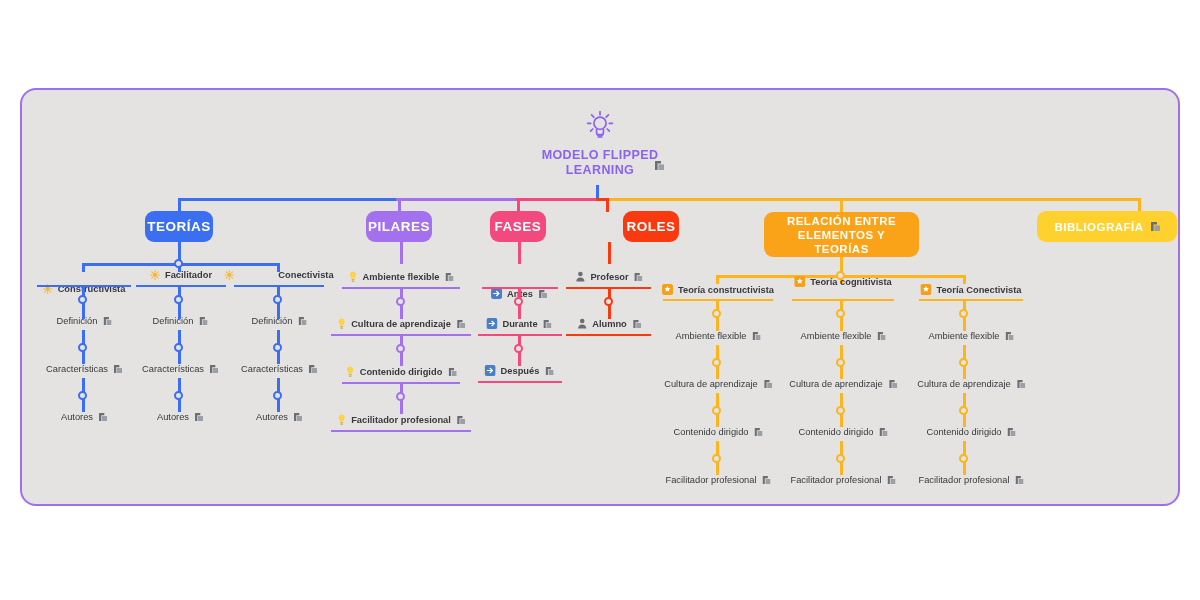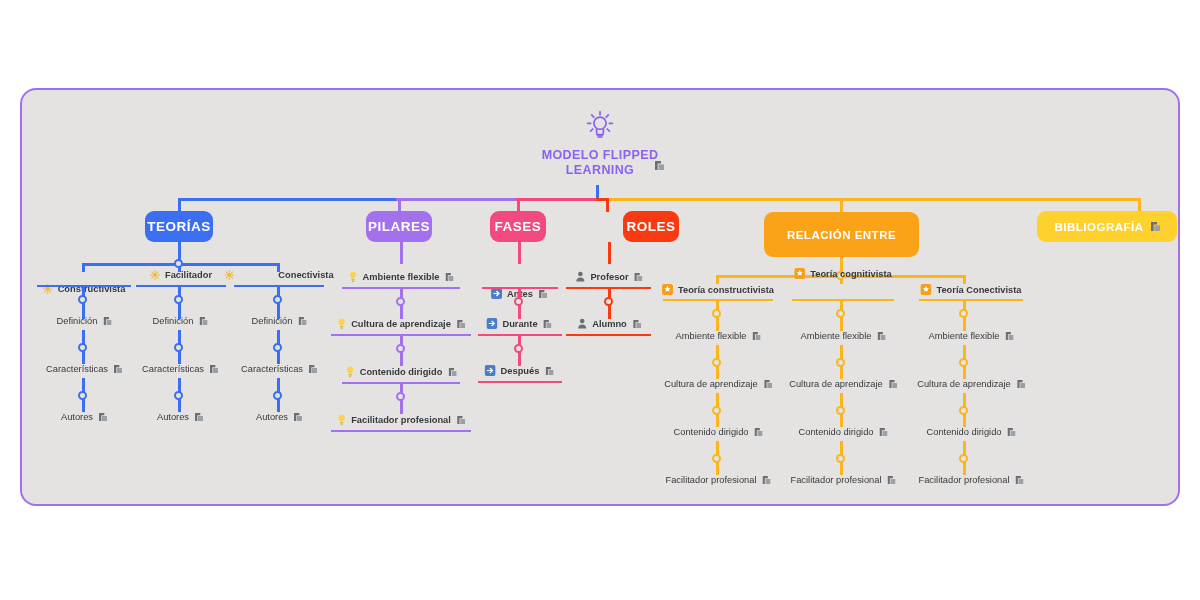--- a/index.html
+++ b/index.html
@@ -85,20 +85,21 @@
   <div class="pill" style="left:490px;top:211px;width:56px;height:31px;background:#f2497e;">
     <span class="lbl">FASES</span>
   </div>
 
   <div class="pill" style="left:579px;top:211px;width:56px;height:31px;background:#f93a10;margin-left:44px;">
     <span class="lbl">ROLES</span>
   </div>
 
   <div class="pill two" style="left:764px;top:212px;width:155px;height:45px;background:#fba318;flex-direction:column;justify-content:center;">
     <span class="lbl">RELACIÓN ENTRE</span>
+    <span class="lbl">ELEMENTOS Y TEORÍAS</span>
   </div>
 
   <div class="pill" style="left:1037px;top:211px;width:140px;height:31px;background:#ffd12e;font-size:11.5px;">
     <span class="lbl">BIBLIOGRAFÍA</span>
     <span style="margin-left:7px;display:inline-flex;">
       <svg width="9" height="9" viewBox="0 0 9 9">
           <path d="M0 0h6v2.6H2.6V9H0z" fill="#6b6f75"></path>
           <path d="M3.4 3.4H9V9H3.4z" fill="#9aa0a6"></path>
         </svg>
     </span>
@@ -476,21 +477,21 @@
   <div class="itemc" style="left:718px;top:475px;">
     <span class="tx">Facilitador profesional</span>
     <span class="nt">
         <svg width="8" height="8" viewBox="0 0 9 9">
           <path d="M0 0h6v2.6H2.6V9H0z" fill="#6b6f75"></path>
           <path d="M3.4 3.4H9V9H3.4z" fill="#9aa0a6"></path>
         </svg>
       </span>
   </div>
 
-  <div class="itemc" style="left:843px;top:268px;">
+  <div class="itemc" style="left:843px;top:276px;">
     <span class="ic">
         <svg width="11" height="11" viewBox="0 0 12 12">
           <rect width="12" height="12" rx="2.4" fill="#f79e1b"></rect>
           <path d="M6 2.3l1 2 2.2.3-1.6 1.5.4 2.2L6 7.3 3.9 8.3l.4-2.2L2.7 4.6l2.2-.3z" fill="#fff"></path>
         </svg>
       </span>
     <span class="tx b">Teoría cognitivista</span>
   </div>
   <div class="underline" style="left:792px;top:299px;width:102px;background:#fbb51d;"></div>
   <div class="vline" style="left:840px;top:299px;height:32px;background:#fbb51d;"></div>

